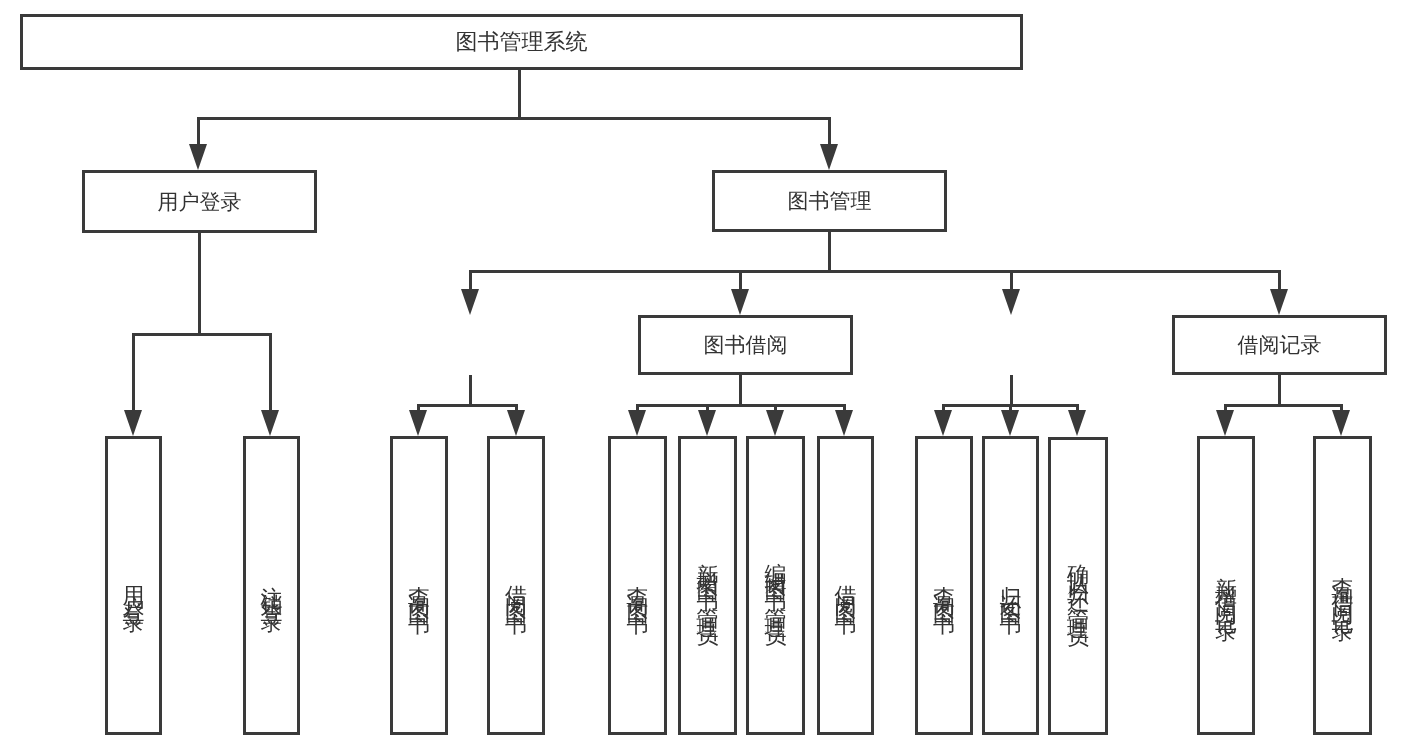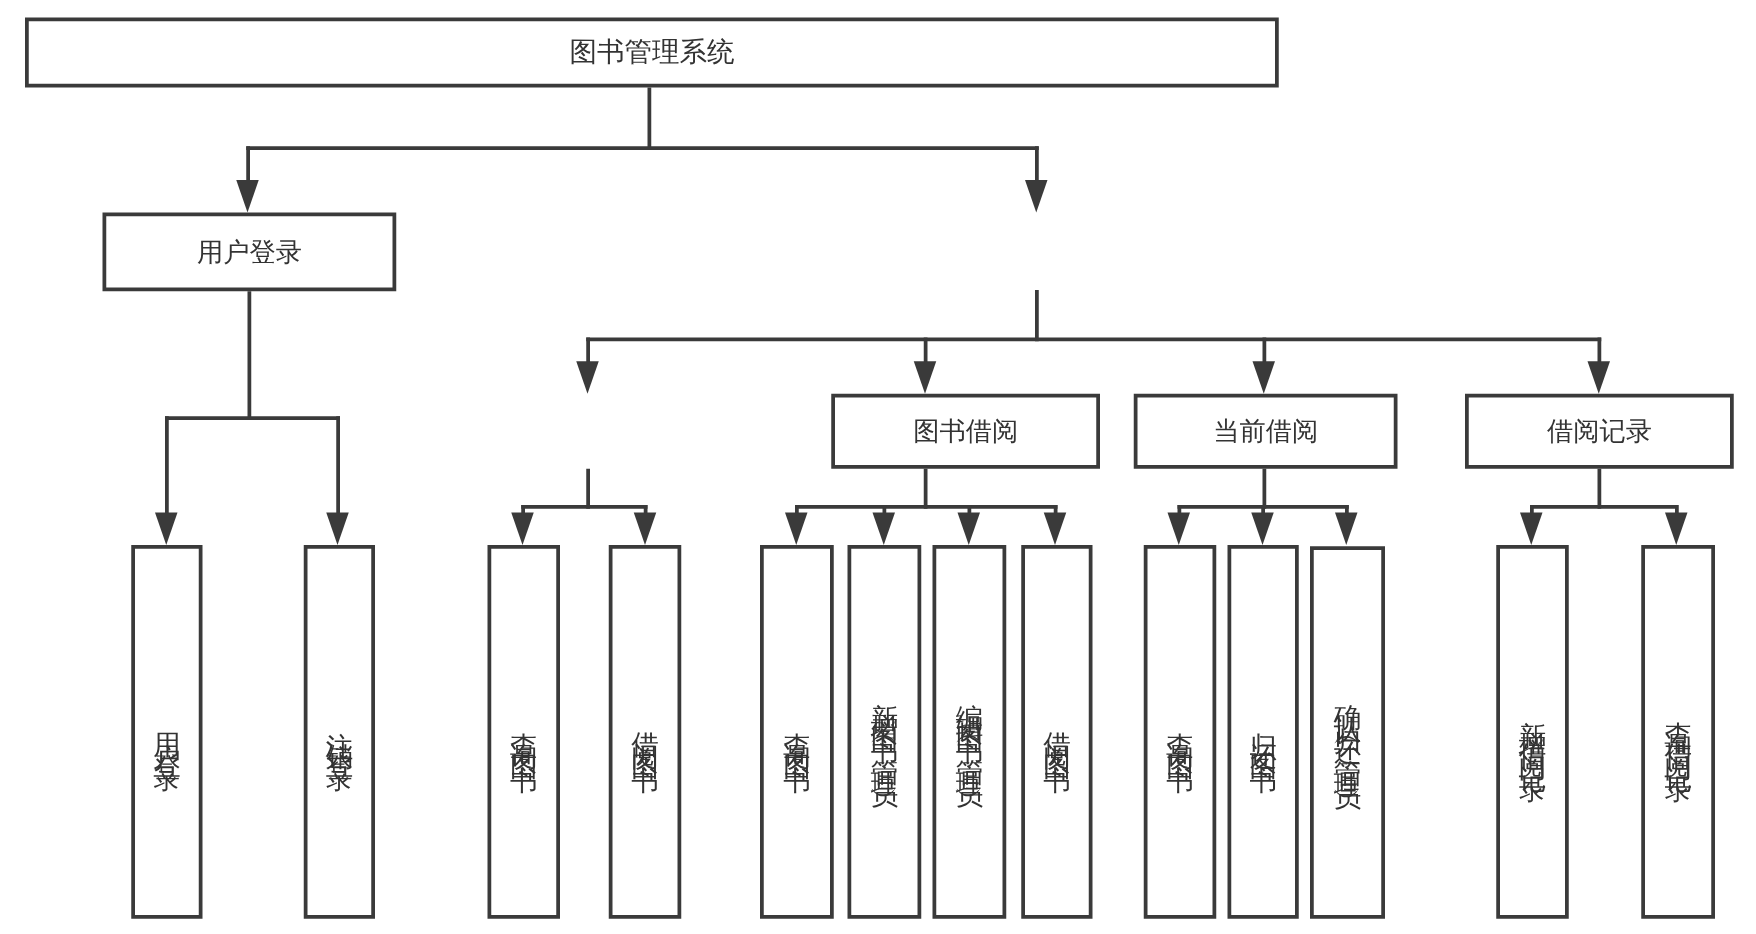--- a/index.html
+++ b/index.html
@@ -35,26 +35,26 @@
 
 <div id="canvas">
 
   <div class="node head root" style="left:20px;top:14px;width:1003px;height:56px">
     <span>图书管理系统</span>
   </div>
 
   <div class="node head" style="left:82px;top:170px;width:235px;height:63px">
     <span>用户登录</span>
   </div>
+  <div class="node head" style="left:712px;top:170px;width:235px;height:62px">
+    <span>图书管理</span>
+  </div>
 
-  <div class="node head" style="left:665px;top:315px;width:215px;height:60px">
+  <div class="node head" style="left:638px;top:315px;width:215px;height:60px">
     <span>图书借阅</span>
-  </div>
-  <div class="node head" style="left:907px;top:315px;width:211px;height:60px">
-    <span>当前借阅</span>
   </div>
   <div class="node head" style="left:1172px;top:315px;width:215px;height:60px">
     <span>借阅记录</span>
   </div>
 
   <div class="node leaf" style="left:105px;top:436px;width:57px;height:299px">
     <span>用户登录</span>
   </div>
   <div class="node leaf" style="left:243px;top:436px;width:57px;height:299px">
     <span>注销登录</span>

